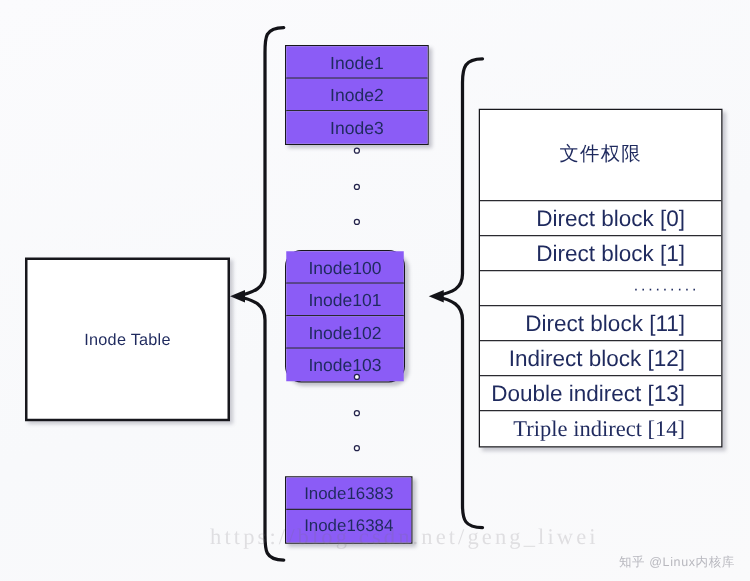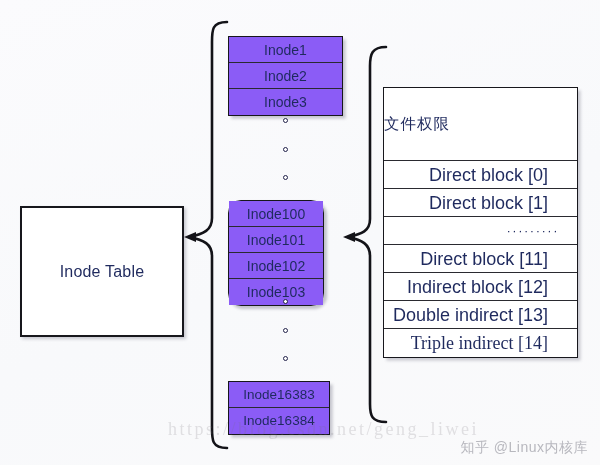--- a/index.html
+++ b/index.html
@@ -29,21 +29,21 @@
     height: 131px;
     background: #ffffff;
     border: 2px solid #17171c;
     box-sizing: border-box;
     display: flex;
     align-items: center;
     justify-content: center;
     box-shadow: 2px 2px 3px rgba(90,90,110,0.30);
   }
   #inode-table-box .label {
-    font-size: 16px;
+    font-size: 13px;
     color: #1f2a5e;
     letter-spacing: 0.2px;
   }
 
   
   .inode-group {
     position: absolute;
     border: 1.6px solid #17171c;
     background: #ffffff;
     box-sizing: border-box;
@@ -95,20 +95,21 @@
     width: 195px;
     border: 1.6px solid #17171c;
     background: #ffffff;
     box-sizing: border-box;
     box-shadow: 2.5px 2.5px 3px rgba(85,85,105,0.30);
   }
   #attr-header {
     height: 72px;
     display: flex;
     flex-direction: column;
+    align-items: center;
     justify-content: center;
     border-bottom: 1.5px solid #2a2a30;
     font-size: 15.5px;
     color: #1f2a5e;
     line-height: 1.45;
     letter-spacing: 1px;
   }
   .block-row {
     height: 28px;
     line-height: 28px;
@@ -143,21 +144,21 @@
     font-size: 18px;
     color: rgba(120,115,125,0.20);
     letter-spacing: 2.5px;
     font-family: Liberation Serif, serif;
     white-space: nowrap;
   }
   #watermark-zhihu {
     position: absolute;
     right: 12px;
     bottom: 8px;
-    font-size: 14px;
+    font-size: 10px;
     color: rgba(130,130,140,0.55);
     letter-spacing: 0.5px;
     white-space: nowrap;
   }
 </style>
 </head>
 <body>
 
 <div id="canvas">
 

